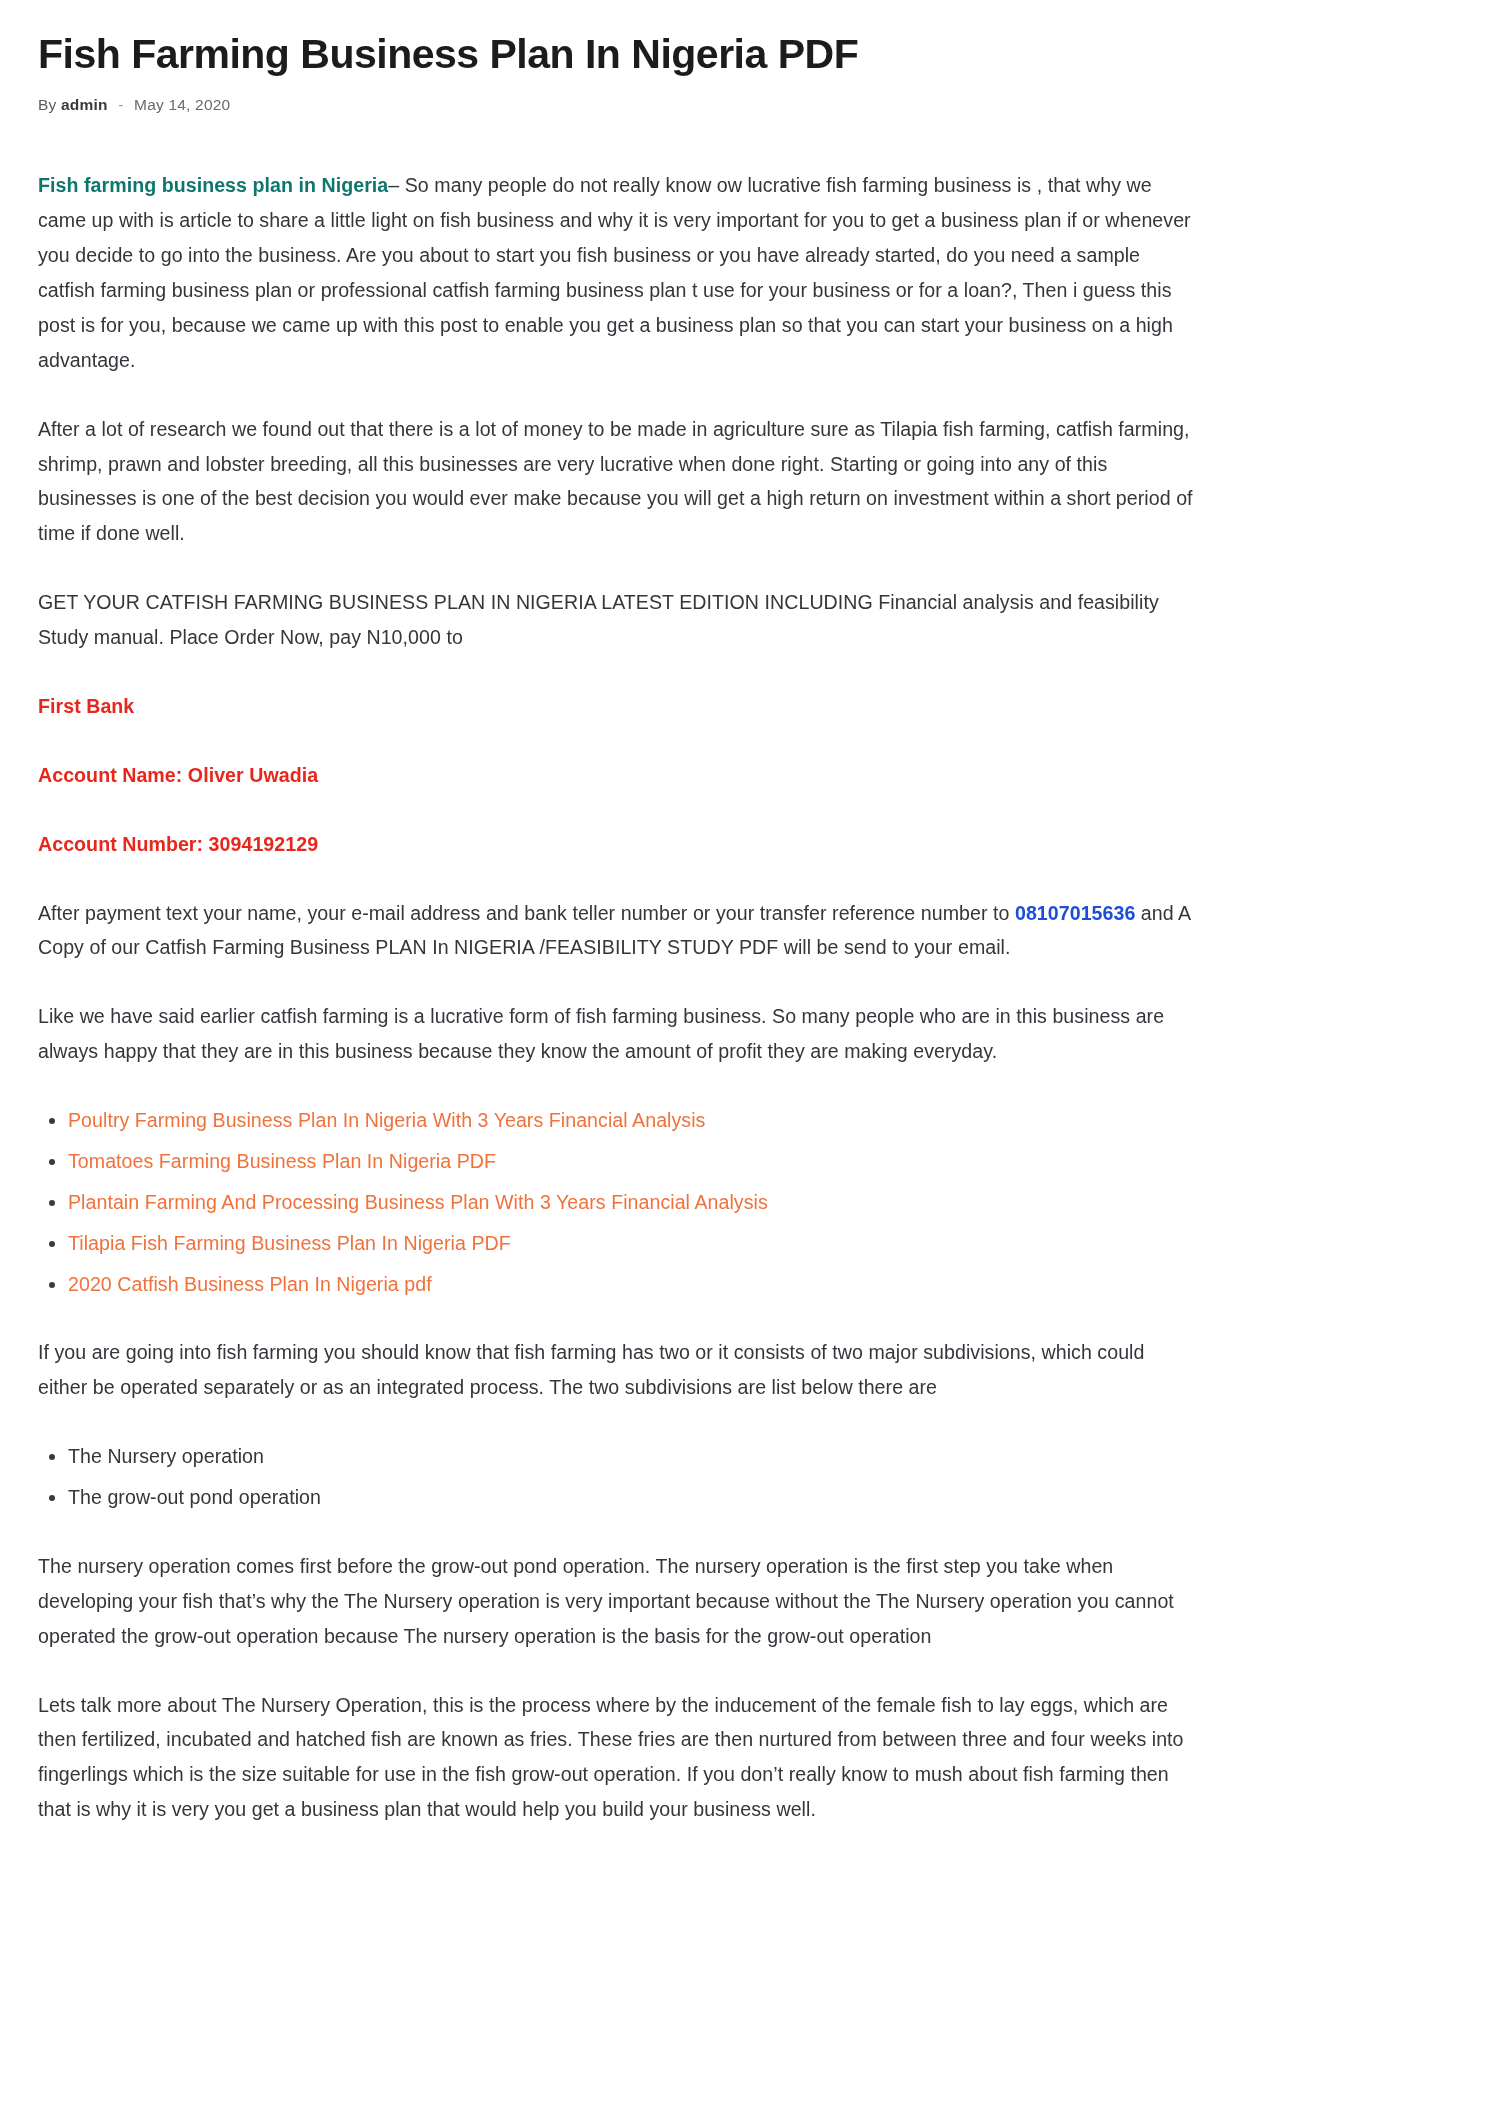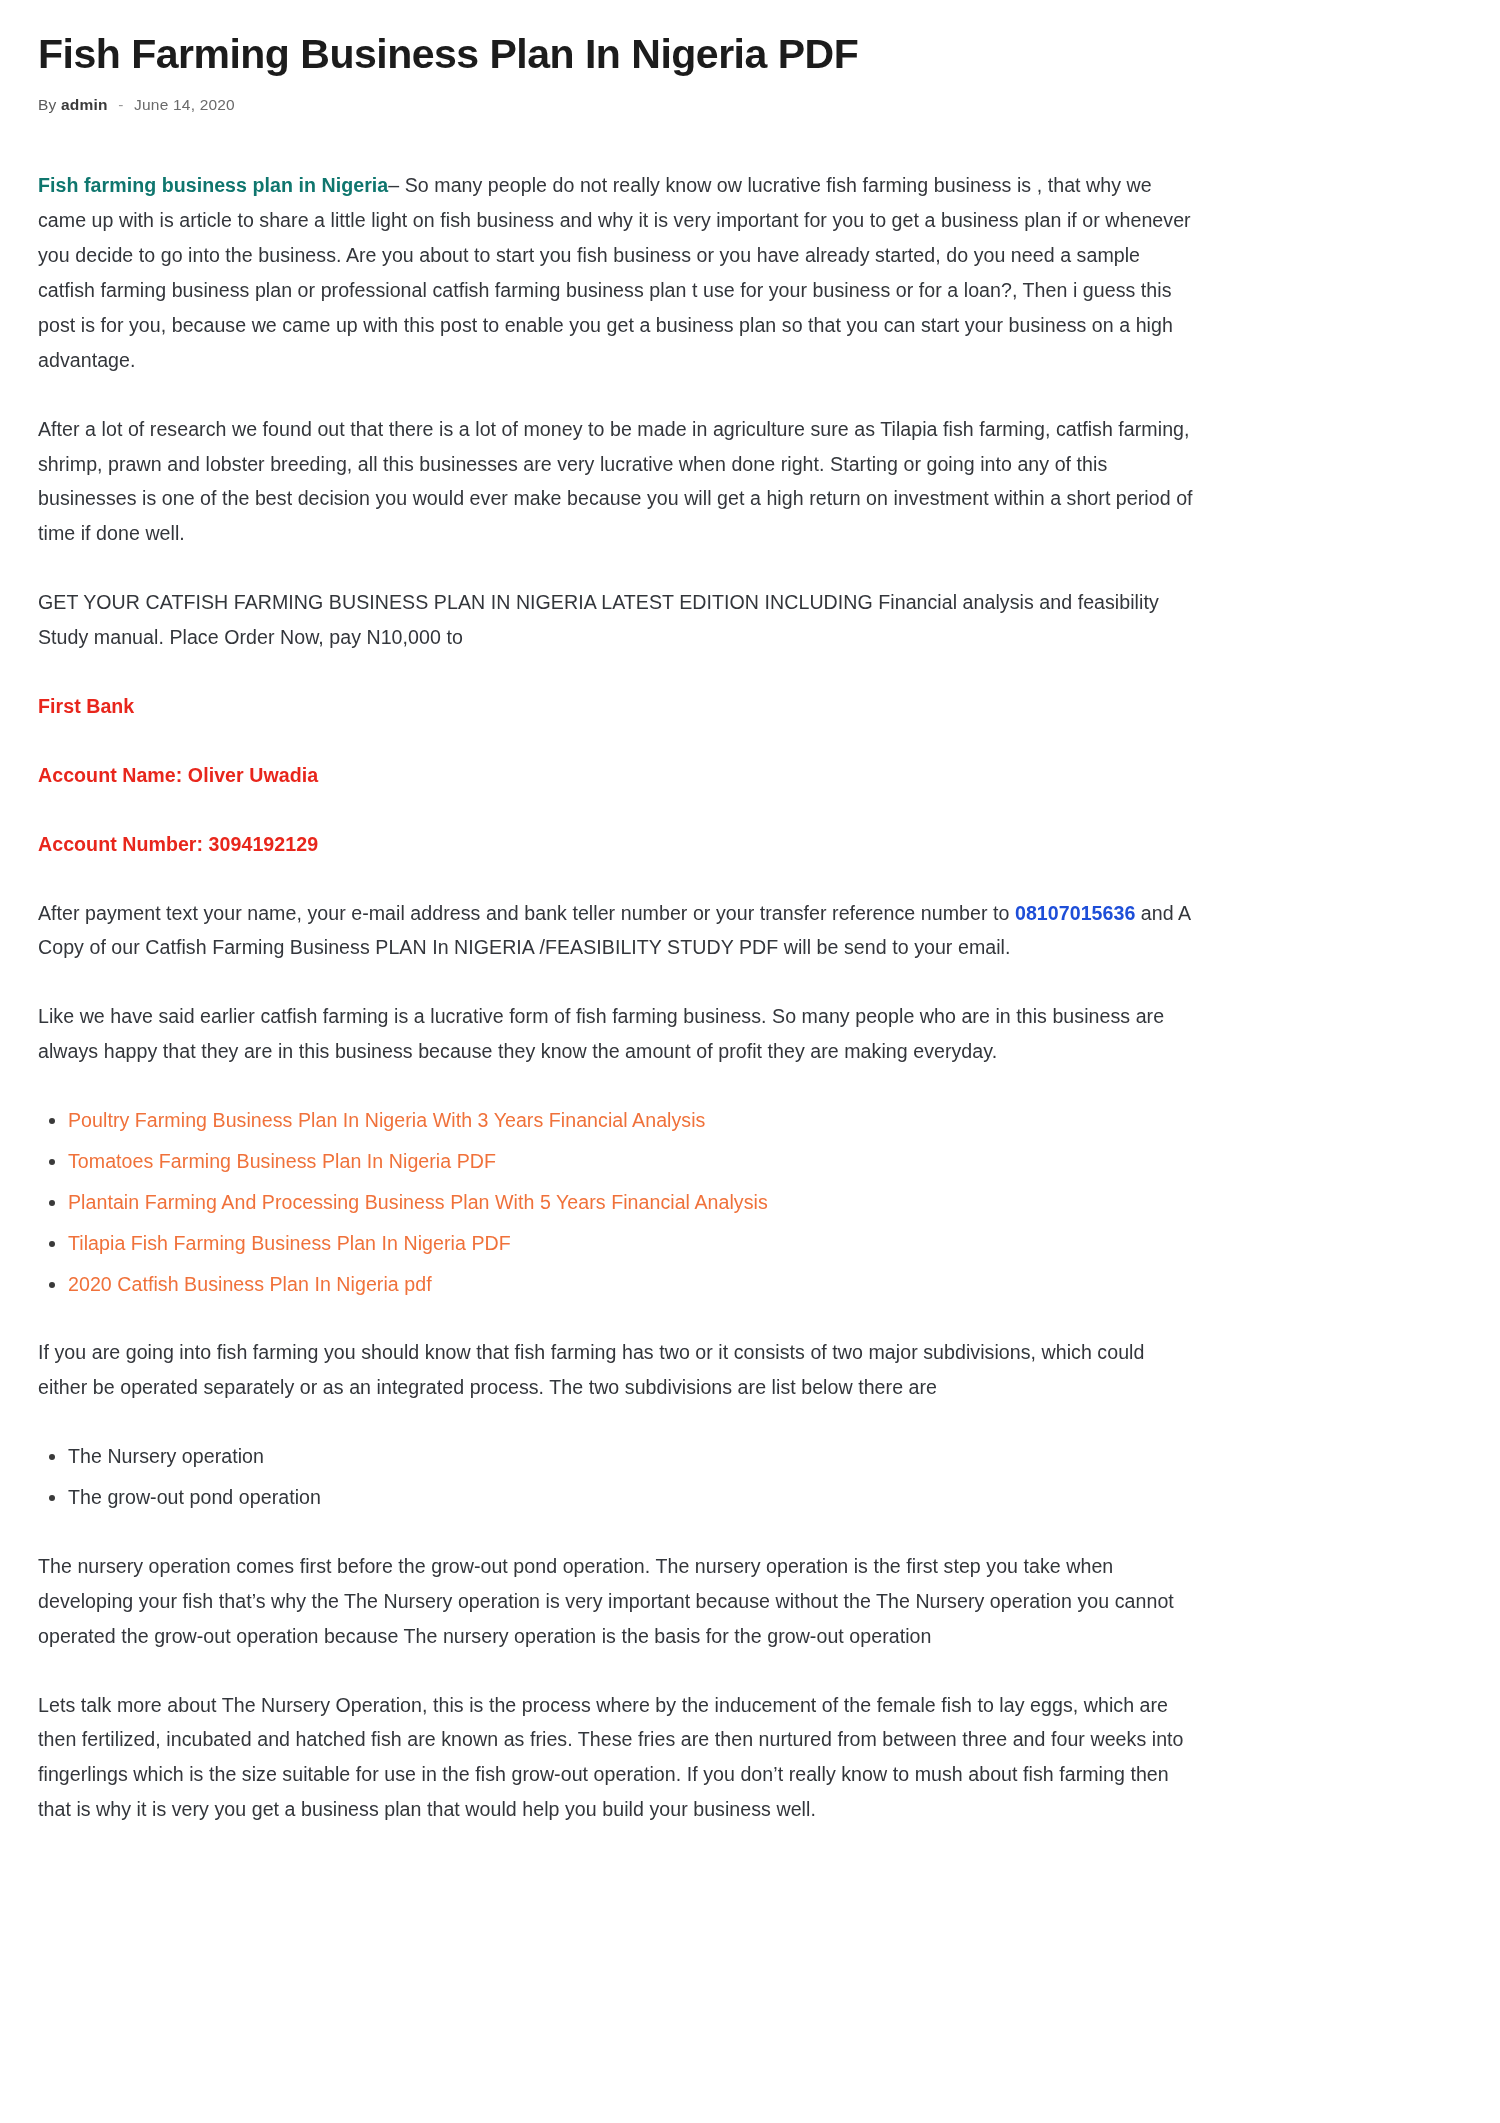--- a/index.html
+++ b/index.html
@@ -96,21 +96,21 @@
 <body>
 
 <div class="page">
 
   <h1 class="post-title">Fish Farming Business Plan In Nigeria PDF</h1>
 
   <div class="byline">
     <span>By</span>
     <span class="author">admin</span>
     <span class="sep">-</span>
-    <span class="date">June 14, 2020</span>
+    <span class="date">May 14, 2020</span>
   </div>
 
   <div class="article">
 
     <p><b>Fish farming business plan in Nigeria</b><span>– So many people do not really know ow lucrative fish farming business is , that why we came up with is article to share a little light on fish business and why it is very important for you to get a business plan if or whenever you decide to go into the business. Are you about to start you fish business or you have already started, do you need a sample catfish farming business plan or professional catfish farming business plan t use for your business or for a loan?, Then i guess this post is for you, because we came up with this post to enable you get a business plan so that you can start your business on a high advantage.</span></p>
 
     <p>After a lot of research we found out that there is a lot of money to be made in agriculture sure as Tilapia fish farming, catfish farming, shrimp, prawn and lobster breeding, all this businesses are very lucrative when done right. Starting or going into any of this businesses is one of the best decision you would ever make because you will get a high return on investment within a short period of time if done well.</p>
 
     <p>GET YOUR CATFISH FARMING BUSINESS PLAN IN NIGERIA LATEST EDITION INCLUDING Financial analysis and feasibility Study manual. Place Order Now, pay N10,000 to</p>
 
@@ -121,21 +121,21 @@
     <p class="red-line">Account Number: 3094192129</p>
 
     <p><span>After payment text your name, your e-mail address and bank teller number or your transfer reference number to </span><span class="phone">08107015636</span><span> and A Copy of our Catfish Farming Business PLAN In NIGERIA /FEASIBILITY STUDY PDF will be send to your email.</span></p>
 
     <p>Like we have said earlier catfish farming is a lucrative form of fish farming business. So many people who are in this business are always happy that they are in this business because they know the amount of profit they are making everyday.</p>
 
 
     <ul class="link-list">
       <li><a href="#">Poultry Farming Business Plan In Nigeria With 3 Years Financial Analysis</a></li>
       <li><a href="#">Tomatoes Farming Business Plan In Nigeria PDF</a></li>
-      <li><a href="#">Plantain Farming And Processing Business Plan With 5 Years Financial Analysis</a></li>
+      <li><a href="#">Plantain Farming And Processing Business Plan With 3 Years Financial Analysis</a></li>
       <li><a href="#">Tilapia Fish Farming Business Plan In Nigeria PDF</a></li>
       <li><a href="#">2020 Catfish Business Plan In Nigeria pdf</a></li>
     </ul>
 
     <p>If you are going into fish farming you should know that fish farming has two or it consists of two major subdivisions, which could either be operated separately or as an integrated process. The two subdivisions are list below there are</p>
 
     <ul class="plain-list">
       <li>The Nursery operation</li>
       <li>The grow-out pond operation</li>
     </ul>

